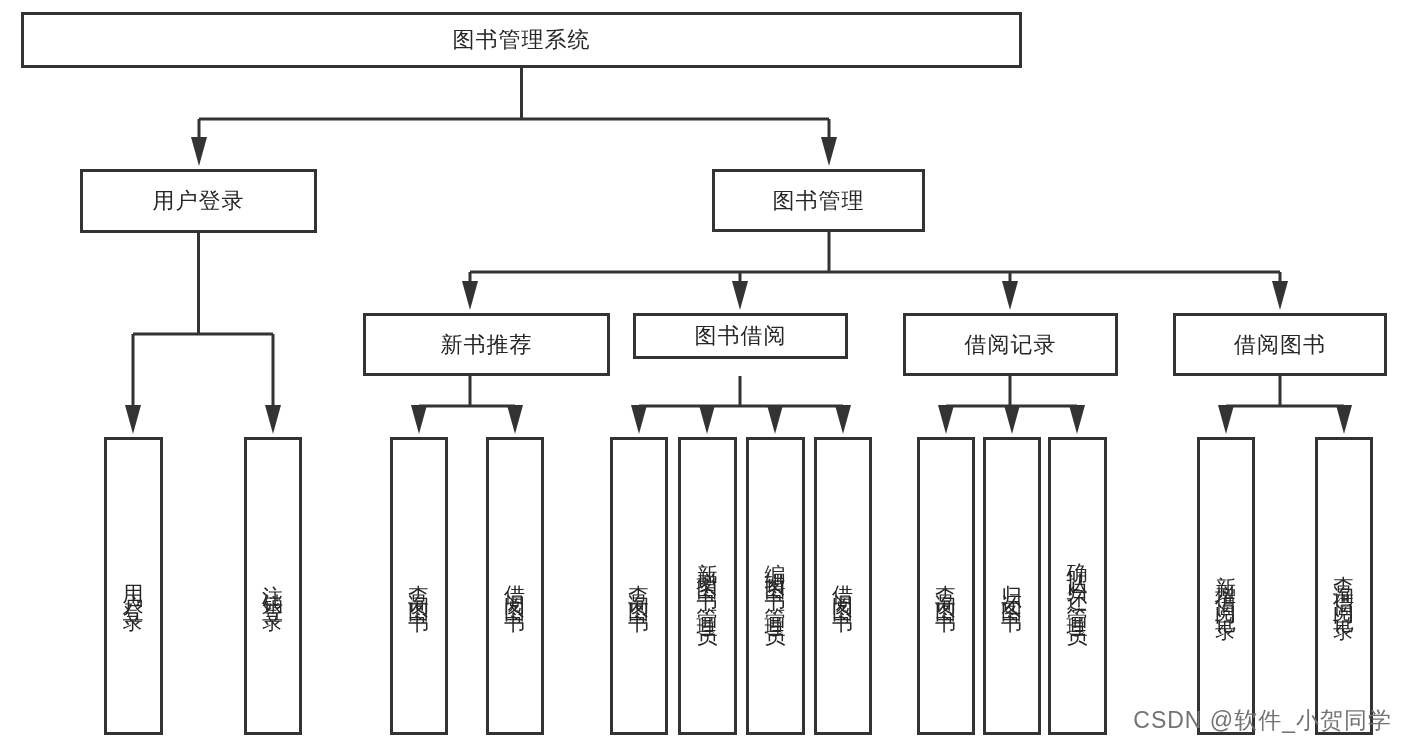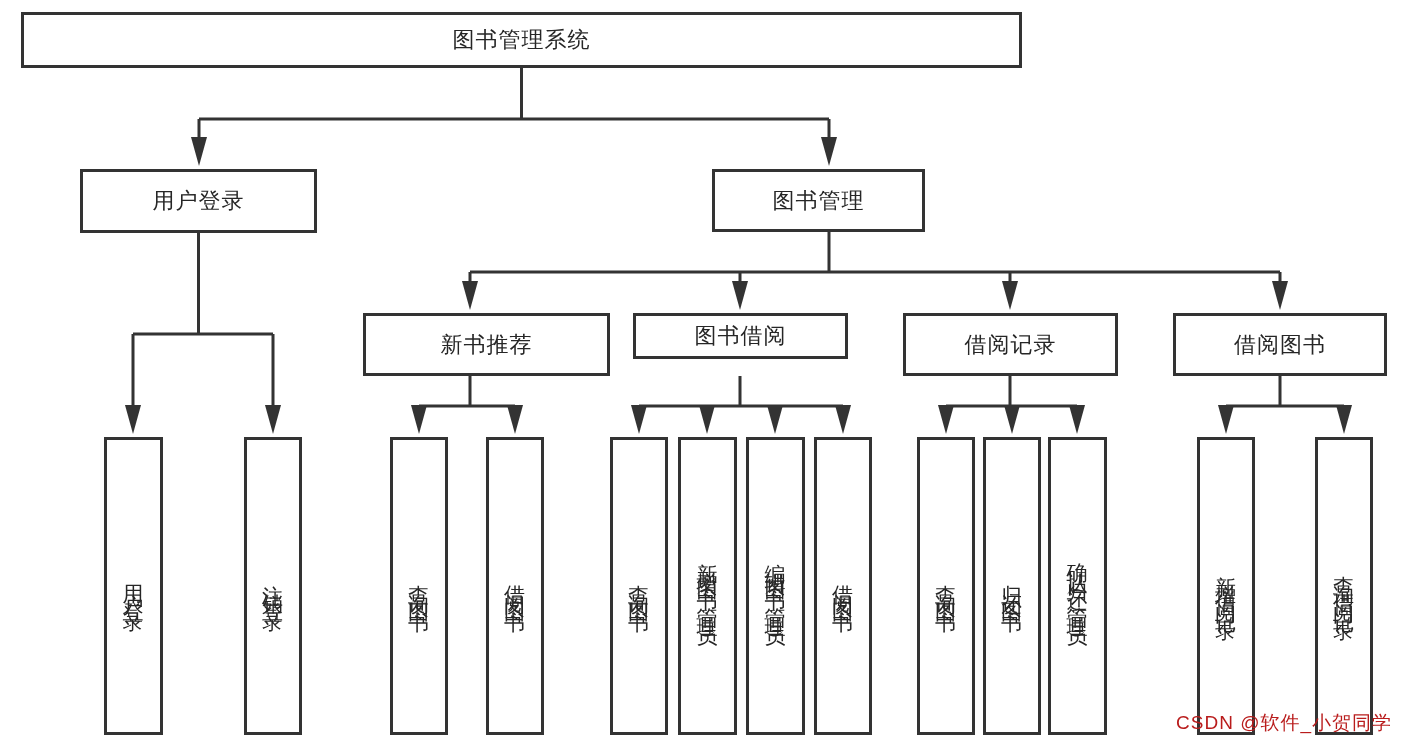--- a/index.html
+++ b/index.html
@@ -46,22 +46,22 @@
     font-size: 21px;
     letter-spacing: 9px;
     line-height: 1;
     white-space: nowrap;
   }
 
   .watermark {
     position: absolute;
     right: 13px;
     bottom: 11px;
-    font-size: 19px;
-    color: #b91c1c;
+    font-size: 23px;
+    color: #737373;
     letter-spacing: 1px;
     z-index: 3;
     white-space: nowrap;
   }
 </style>
 </head>
 <body>
 
 <div class="canvas">
 

